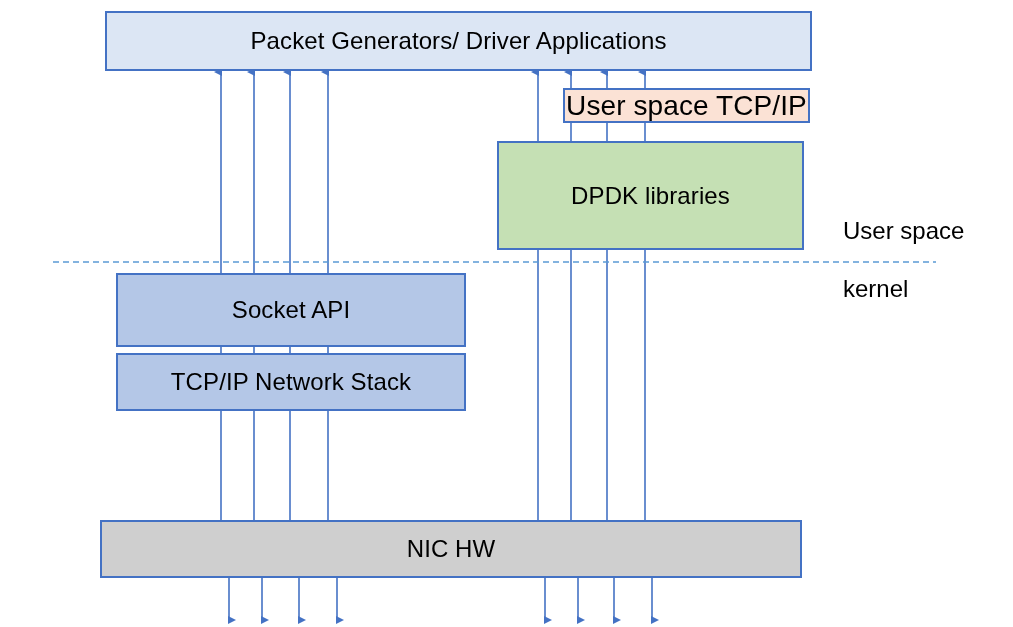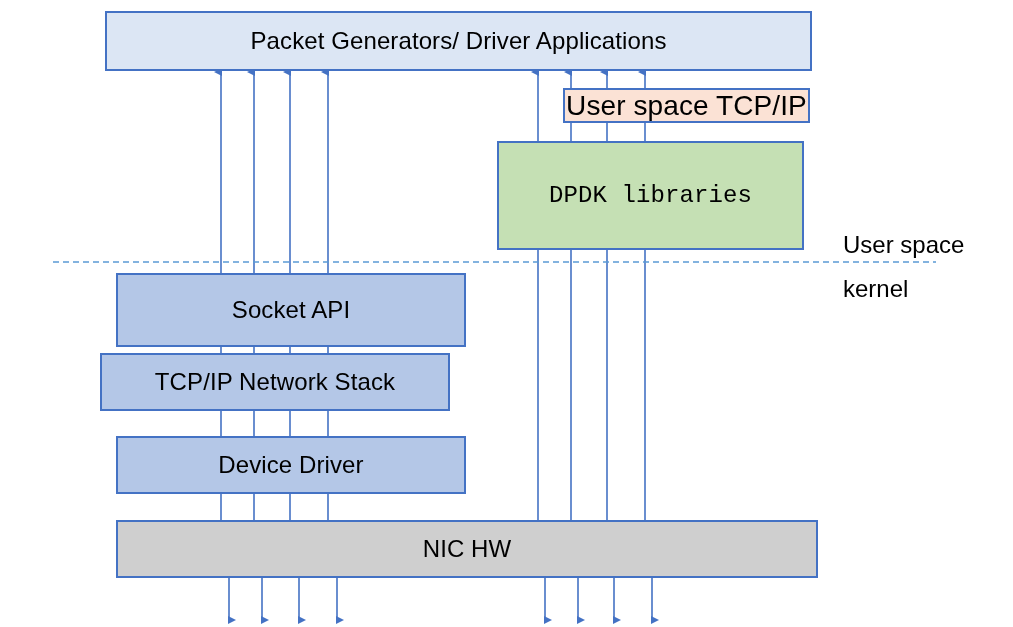--- a/index.html
+++ b/index.html
@@ -88,27 +88,26 @@
   </svg>
 
   <svg id="divider" viewBox="0 0 1013 627">
     <line id="divider-line" stroke="#5b9bd5" stroke-width="1.4" stroke-dasharray="6 4" x1="53" x2="936" y1="262" y2="262"></line>
   </svg>
 
   <div class="box" style="left:105px;top:11px;width:707px;height:60px;background:#dce6f4;">Packet Generators/ Driver Applications</div>
 
   <div class="box" style="left:563px;top:88px;width:247px;height:35px;background:#fbe2d5;font-size:28px;">User space TCP/IP</div>
 
-  <div class="box" style="left:497px;top:141px;width:307px;height:109px;background:#c5e0b4;font-family:Liberation Mono, monospace;">DPDK libraries</div>
+  <div class="box" style="left:497px;top:141px;width:307px;height:109px;background:#c5e0b4;">DPDK libraries</div>
 
   <div class="box" style="left:116px;top:273px;width:350px;height:74px;background:#b4c7e7;">Socket API</div>
 
-  <div class="box" style="left:100px;top:353px;width:350px;height:58px;background:#b4c7e7;">TCP/IP Network Stack</div>
+  <div class="box" style="left:116px;top:353px;width:350px;height:58px;background:#b4c7e7;">TCP/IP Network Stack</div>
 
-  <div class="box" style="left:116px;top:436px;width:350px;height:58px;background:#b4c7e7;">Device Driver</div>
 
-  <div class="box" style="left:116px;top:520px;width:702px;height:58px;background:#cfcfcf;">NIC HW</div>
+  <div class="box" style="left:100px;top:520px;width:702px;height:58px;background:#cfcfcf;">NIC HW</div>
 
-  <div class="label" style="left:843px;top:217px;margin-top:14px;">User space</div>
+  <div class="label" style="left:843px;top:217px;">User space</div>
 
   <div class="label" style="left:843px;top:275px;">kernel</div>
 
 </div>
 
 </body></html>

